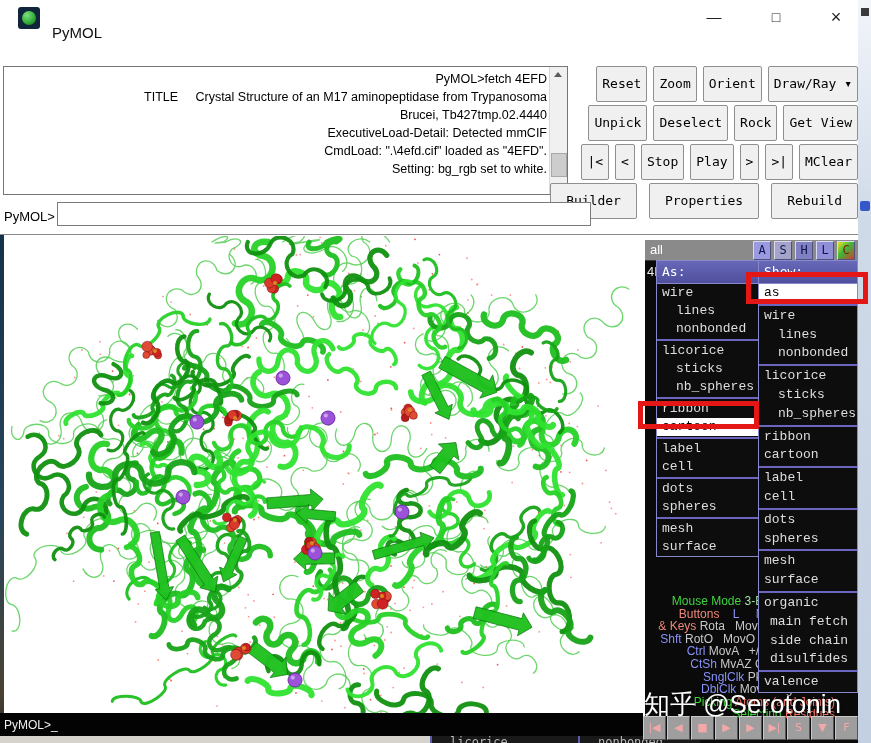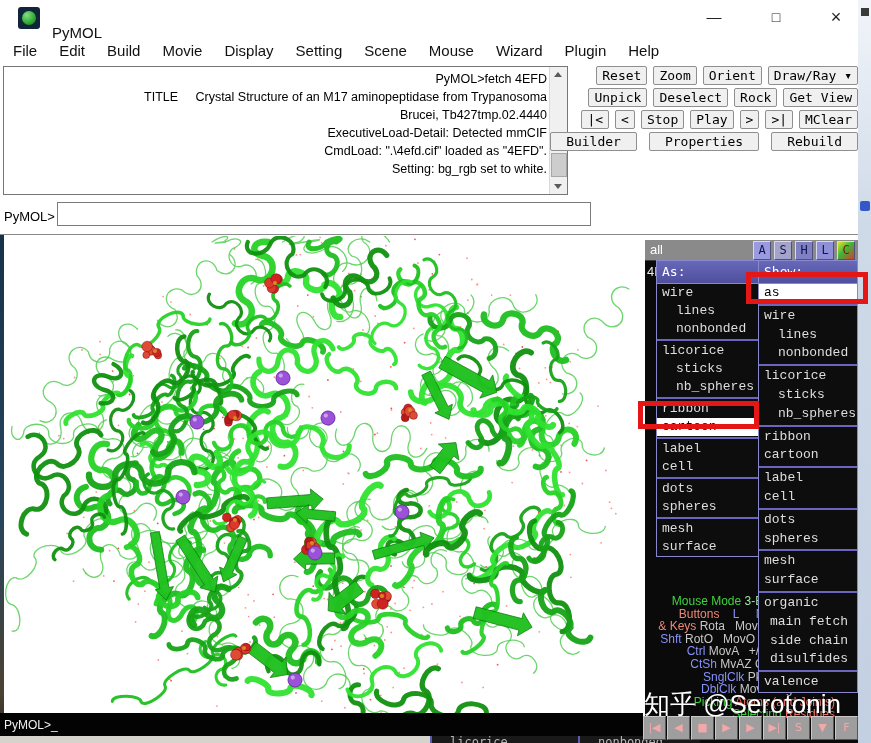--- a/index.html
+++ b/index.html
@@ -32,21 +32,21 @@
   .sarrow:after{content:"";position:absolute;left:4px;border-left:4px solid transparent;border-right:4px solid transparent;}
   #sarrow-up{top:0;}   #sarrow-up:after{top:5px;border-bottom:5px solid #5a5a5a;}
   #sarrow-dn{bottom:0;}#sarrow-dn:after{top:6px;border-top:5px solid #5a5a5a;}
   #sthumb{position:absolute;left:1px;top:86px;width:14px;height:22px;background:#cdcdcd;border:1px solid #a8a8a8;}
 
   
   #controls{left:596px;top:66px;width:262px;}
   .ctl-row{display:flex;justify-content:flex-end;gap:6px;margin-bottom:3px;}
   .ctl-row.wide{gap:12px;}
   .btn{font-family:"DejaVu Sans Mono","Liberation Mono",monospace;font-size:13px;color:#000;
-       background:#f0f0f0;border:1px solid #8f8f8f;border-radius:2px;height:19px;line-height:16px;
+       background:#f0f0f0;border:1px solid #8f8f8f;border-radius:2px;height:36px;line-height:16px;
        padding:0 5px;white-space:pre;}
   .ctl-row.wide .btn{padding:0 15px;}
 
   
   #prompt-label{left:4px;top:209px;font-size:13px;color:#000;}
   #prompt-input{left:57px;top:202px;width:524px;height:22px;border:1px solid #7a7a7a;background:#fff;
       font-size:13px;padding:0 4px;}
 
   
   #gl-sep{left:0;top:234px;width:858px;height:1px;background:#8a8a8a;}
@@ -123,33 +123,20 @@
   <div id="titlebar" class="abs">
     <div id="app-icon" class="abs">
         <div class="ball"></div>
       </div>
     <div id="win-title" class="abs">PyMOL</div>
     <div id="btn-min" class="abs wbtn">—</div>
     <div id="btn-max" class="abs wbtn">□</div>
     <div id="btn-close" class="abs wbtn">×</div>
   </div>
 
-  <div id="menubar" class="abs">
-      <div class="mb-item">File</div>
-      <div class="mb-item">Edit</div>
-      <div class="mb-item">Build</div>
-      <div class="mb-item">Movie</div>
-      <div class="mb-item">Display</div>
-      <div class="mb-item">Setting</div>
-      <div class="mb-item">Scene</div>
-      <div class="mb-item">Mouse</div>
-      <div class="mb-item">Wizard</div>
-      <div class="mb-item">Plugin</div>
-      <div class="mb-item">Help</div>
-    </div>
 
   <div id="console" class="abs mono">
     <div id="console-lines"><div class="con-line">PyMOL&gt;fetch 4EFD</div><div class="con-line">TITLE     Crystal Structure of an M17 aminopeptidase from Trypanosoma</div><div class="con-line"> Brucei, Tb427tmp.02.4440</div><div class="con-line"> ExecutiveLoad-Detail: Detected mmCIF</div><div class="con-line"> CmdLoad: ".\4efd.cif" loaded as "4EFD".</div><div class="con-line"> Setting: bg_rgb set to white.</div></div>
     <div id="con-scroll">
       <div id="sarrow-up" class="sarrow"></div>
       <div id="sthumb"></div>
       <div id="sarrow-dn" class="sarrow"></div>
     </div>
   </div>
 

